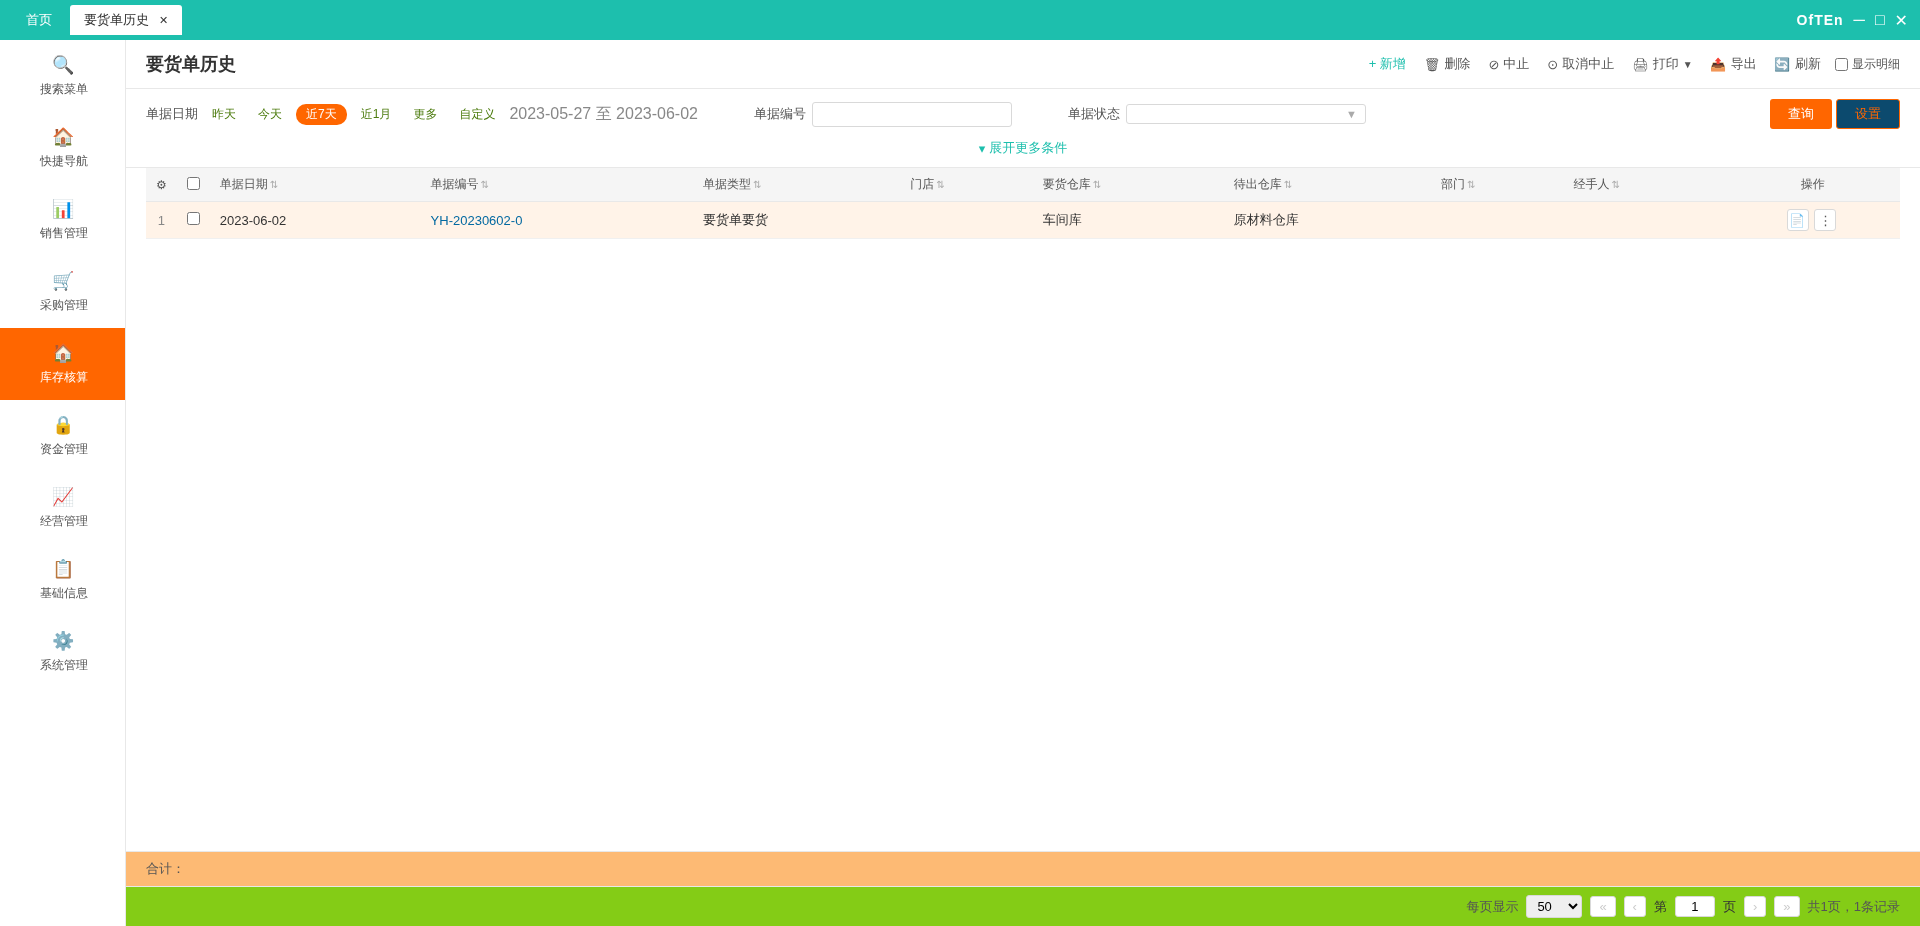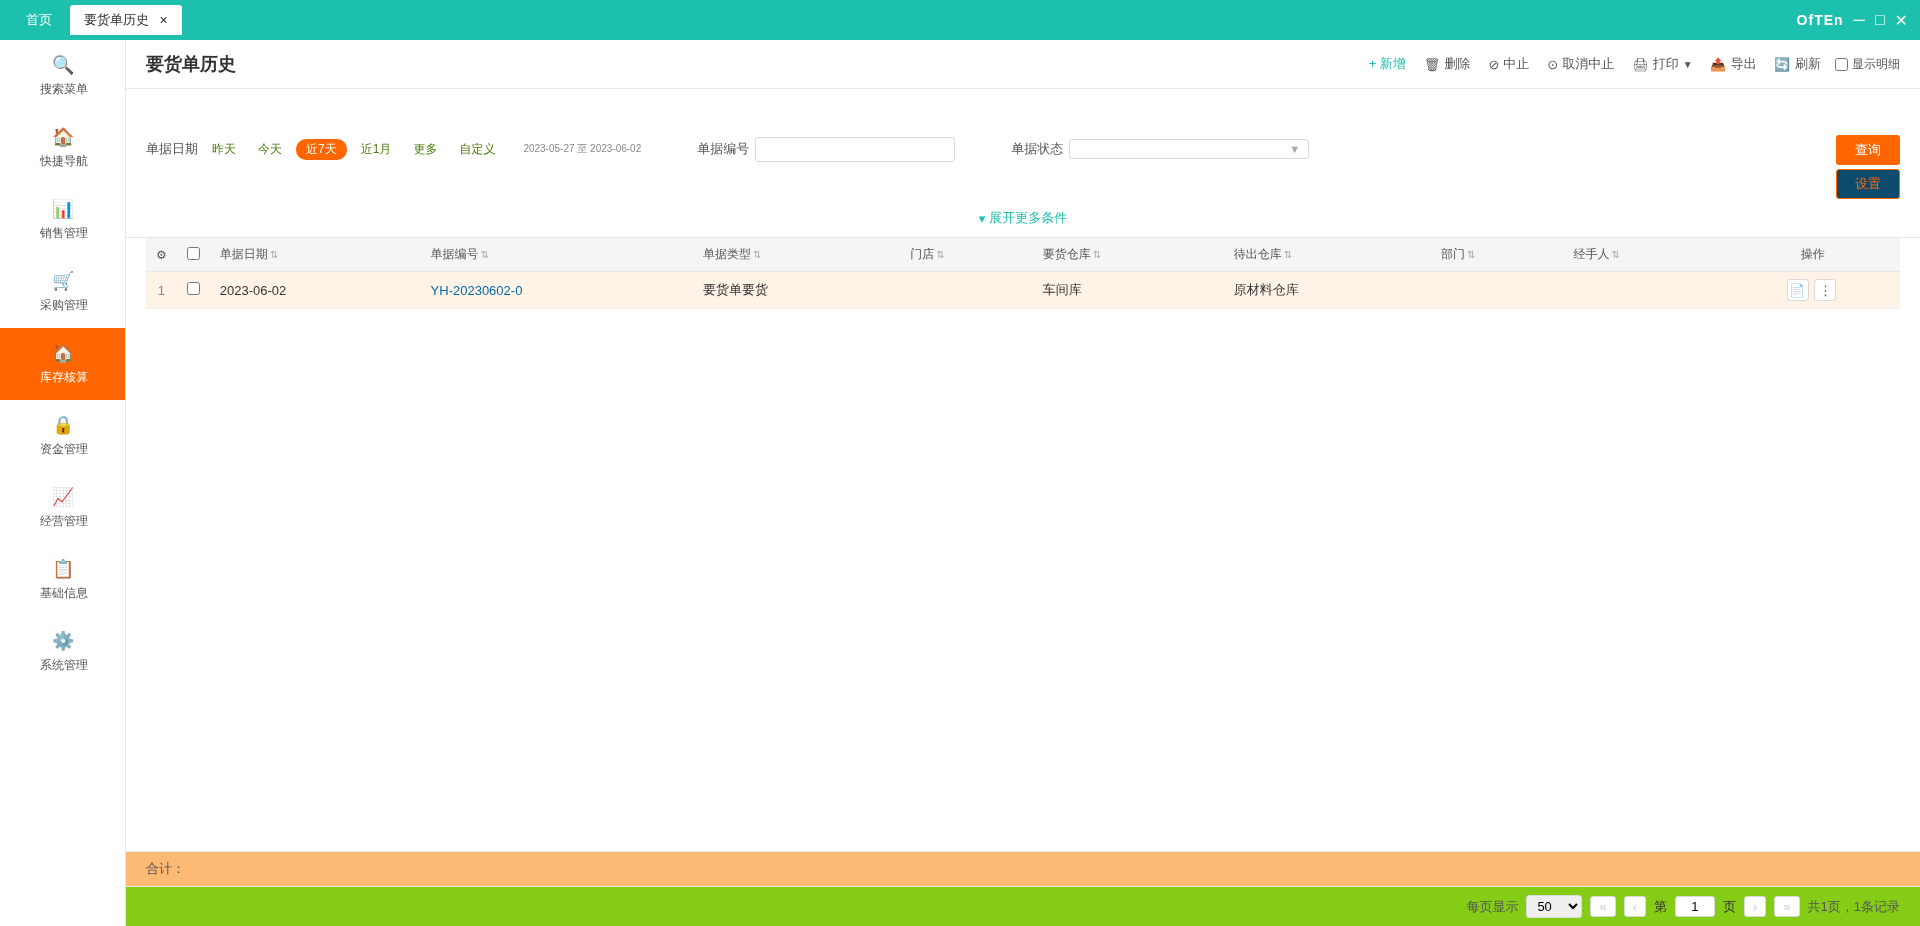--- a/index.html
+++ b/index.html
@@ -37,21 +37,21 @@
     .display-toggle input { cursor: pointer; }
 
     
     .filter-area { background: #fff; padding: 10px 20px; border-bottom: 1px solid #e8e8e8; flex-shrink: 0; }
     .filter-row { display: flex; align-items: center; gap: 16px; flex-wrap: wrap; }
     .filter-item { display: flex; align-items: center; gap: 6px; }
     .filter-label { color: #555; font-size: 13px; white-space: nowrap; }
     .date-filters { display: flex; align-items: center; gap: 6px; }
     .date-btn { padding: 2px 8px; border-radius: 3px; cursor: pointer; font-size: 12px; color: #4d7c0f; border: none; background: transparent; }
     .date-btn.active { background: #f60; color: #fff; border-radius: 10px; padding: 2px 10px; }
-    .date-range { color: #888; font-size: 10px; margin-left: 14px; }
+    .date-range { color: #888; font-size: 16px; }
     .filter-input { border: 1px solid #d9d9d9; padding: 4px 8px; border-radius: 3px; font-size: 13px; min-width: 160px; outline: none; }
     .filter-select-wrap { display: flex; align-items: center; gap: 4px; border: 1px solid #d9d9d9; border-radius: 3px; padding: 3px 8px; min-width: 200px; background: #fff; }
     .filter-select-wrap .sel-text { flex: 1; font-size: 13px; color: #999; }
     .expand-more { display: flex; align-items: center; gap: 4px; color: #1dbfad; font-size: 13px; cursor: pointer; margin-top: 6px; justify-content: center; }
     .expand-more-row { display: flex; justify-content: center; margin-top: 4px; }
 
     
     .table-area { flex: 1; overflow: auto; background: #fff; margin: 0; padding: 0 20px; }
     table { width: 100%; border-collapse: collapse; font-size: 13px; }
     thead tr { background: #f5f5f5; }
@@ -200,21 +200,21 @@
         </div>
 
         <div class="filter-item" style="margin-left:40px;">
           <span class="filter-label">单据状态</span>
           <div class="filter-select-wrap" style="min-width:240px;">
             <span class="sel-text"></span>
             <span style="color:#aaa; font-size:11px;">▼</span>
           </div>
         </div>
 
-        <div style="display:flex; flex-direction:column; gap:4px; margin-left:auto;margin-top:36px;">
+        <div style="display:flex; flex-direction:row; gap:4px; margin-left:auto;">
           <button class="btn-query">查询</button>
           <button class="btn-setting">设置</button>
         </div>
       </div>
       <div class="expand-more-row">
         <div class="expand-more">
           <span>▾</span>
           <span>展开更多条件</span>
         </div>
       </div>

